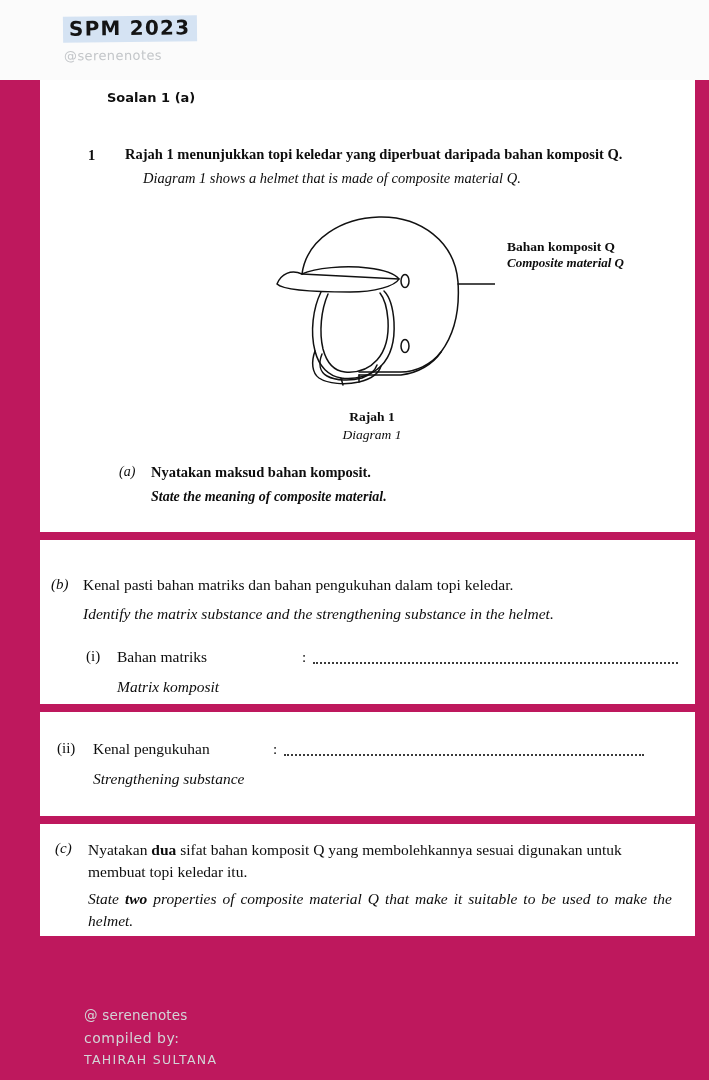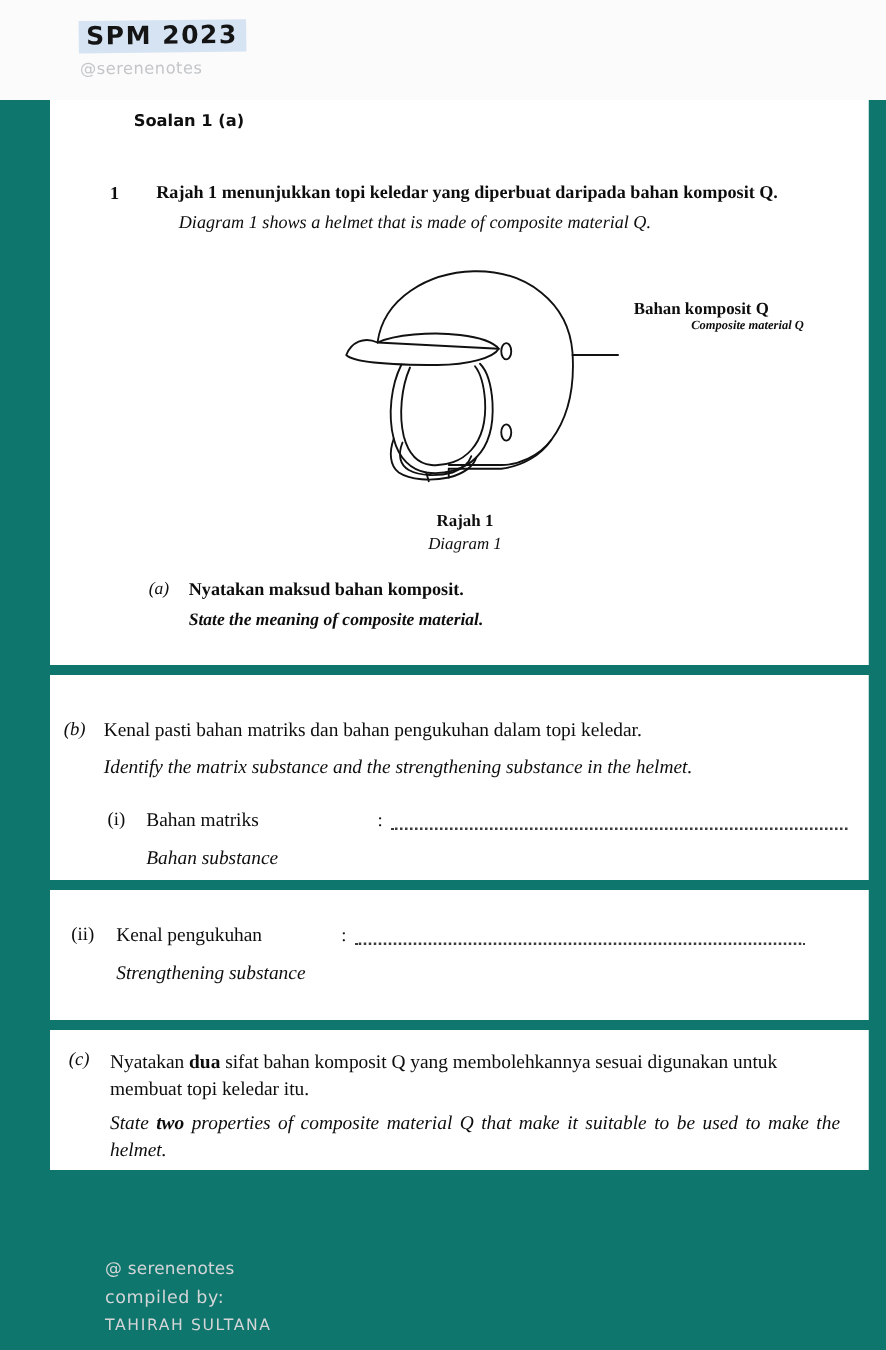--- a/index.html
+++ b/index.html
@@ -13,21 +13,21 @@
     background: #f2f2f2;
     font-family: "Liberation Serif", serif;
     position: relative;
     overflow: hidden;
     -webkit-font-smoothing: antialiased;
   }
 
   .page {
     position: absolute;
     inset: 0;
-    background: #0f766e;
+    background: #be185d;
   }
 
   
   .header-band {
     position: absolute;
     left: 0; top: 0;
     width: 709px; height: 80px;
     background: #fbfbfb;
   }
   .title-highlight {
@@ -115,24 +115,23 @@
   }
   .label-ms {
     font-weight: bold;
     font-size: 13.5px;
     color: #0d0d0d;
     white-space: nowrap;
   }
   .label-en {
     font-style: italic;
     font-weight: bold;
-    font-size: 10px;
-    color: #0d0d0d;
-    white-space: nowrap;
-    margin-left: 46px;
+    font-size: 13px;
+    color: #0d0d0d;
+    white-space: nowrap;
   }
 
   .caption {
     position: absolute;
     left: 272px; top: 408px;
     width: 200px;
     text-align: center;
     line-height: 1.3;
   }
   .caption-ms { font-weight: bold; font-size: 13.5px; color: #0d0d0d; }
@@ -370,21 +369,21 @@
   <div class="part-a-mark">(a)</div>
   <div class="part-a-ms">Nyatakan maksud bahan komposit.</div>
   <div class="part-a-en">State the meaning of composite material.</div>
 
   <div class="part-b-mark">(b)</div>
   <div class="part-b-ms">Kenal pasti bahan matriks dan bahan pengukuhan dalam topi keledar.</div>
   <div class="part-b-en">Identify the matrix substance and the strengthening substance in the helmet.</div>
 
   <div class="sub-i-mark">(i)</div>
   <div class="sub-i-ms">Bahan matriks</div>
-  <div class="sub-i-en">Bahan substance</div>
+  <div class="sub-i-en">Matrix komposit</div>
   <div class="colon-i">:</div>
   <div class="dots-i"></div>
 
   <div class="sub-ii-mark">(ii)</div>
   <div class="sub-ii-ms">Kenal pengukuhan</div>
   <div class="sub-ii-en">Strengthening substance</div>
   <div class="colon-ii">:</div>
   <div class="dots-ii"></div>
 
   <div class="part-c-mark">(c)</div>

